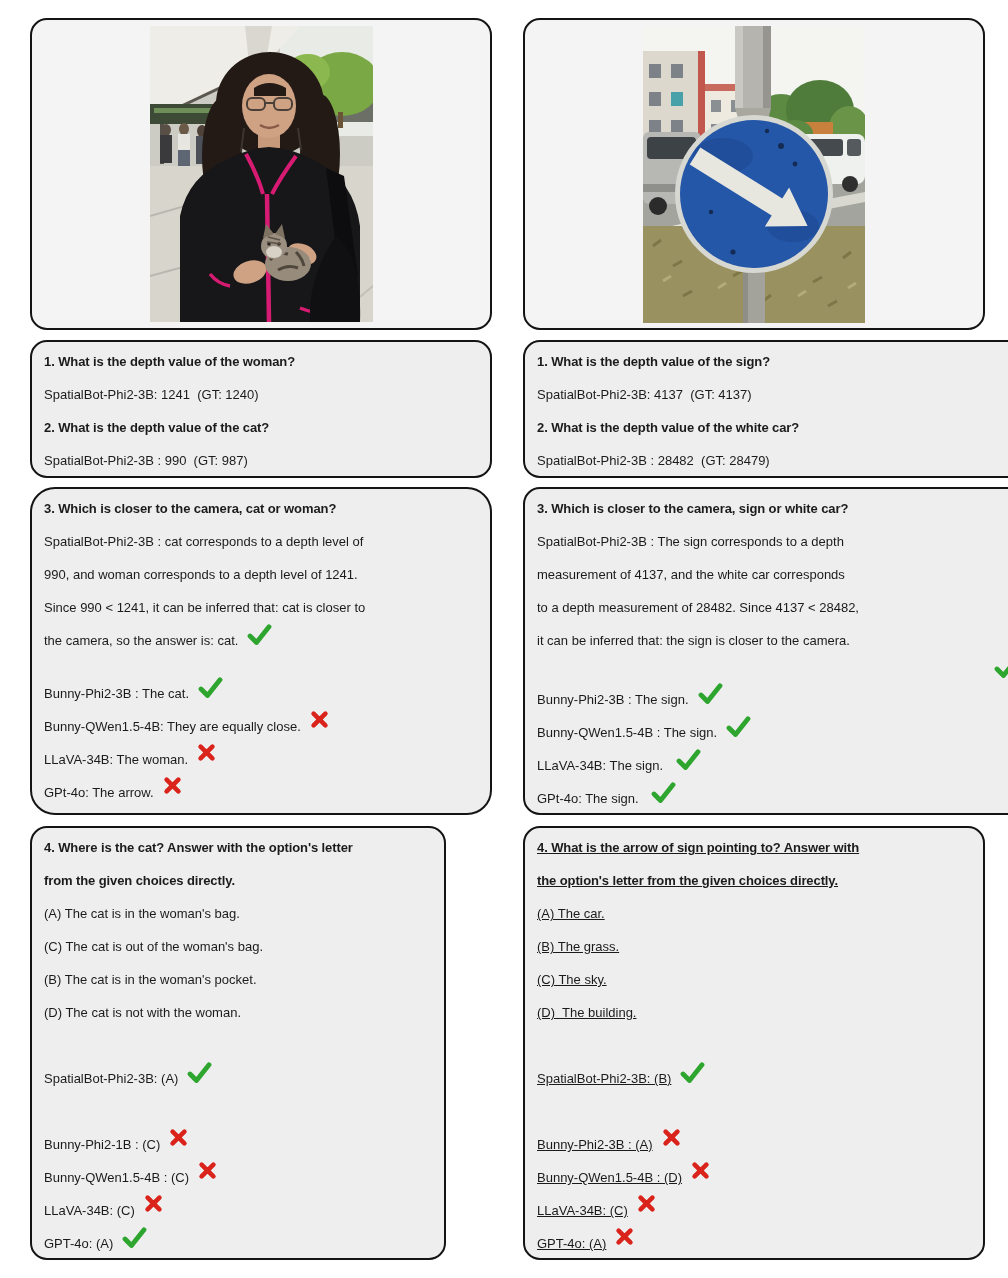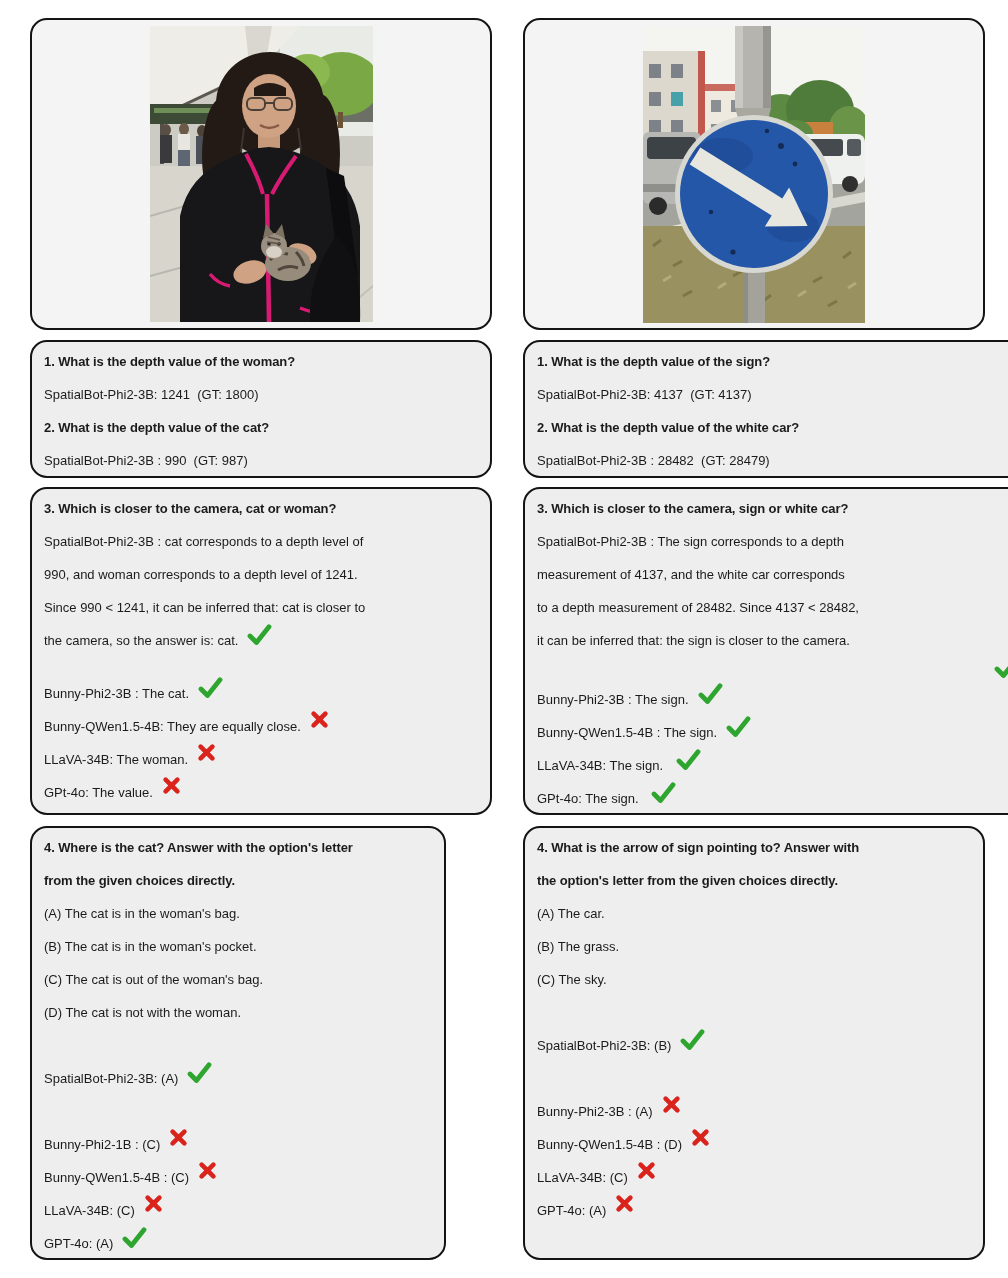--- a/index.html
+++ b/index.html
@@ -108,54 +108,54 @@
       <ellipse cx="124" cy="226" rx="8" ry="6" fill="#d8d2c6"></ellipse>
       <circle cx="119" cy="218" r="1.8" fill="#2b2620"></circle>
       <circle cx="129" cy="218" r="1.8" fill="#2b2620"></circle>
       <path d="M118,211 L130,214 M117,216 L131,218" stroke="#5d5346" stroke-width="1.6"></path>
     </g>
   </svg>
 </div>
 
 <div class="panel" style="left:30px;top:340px;width:462px;height:138px;">
     <div class="line bold"><span class="txt">1. What is the depth value of the woman?</span></div>
-    <div class="line"><span class="txt">SpatialBot-Phi2-3B: 1241  (GT: 1800)</span></div>
+    <div class="line"><span class="txt">SpatialBot-Phi2-3B: 1241  (GT: 1240)</span></div>
     <div class="line bold"><span class="txt">2. What is the depth value of the cat?</span></div>
     <div class="line"><span class="txt">SpatialBot-Phi2-3B : 990  (GT: 987)</span></div>
   </div>
 
-<div class="panel" style="left:30px;top:487px;width:462px;height:328px;">
+<div class="panel" style="left:30px;top:487px;width:462px;height:328px;border-radius:25px;">
     <div class="line bold"><span class="txt">3. Which is closer to the camera, cat or woman?</span></div>
     <div class="line"><span class="txt">SpatialBot-Phi2-3B : cat corresponds to a depth level of</span></div>
     <div class="line"><span class="txt">990, and woman corresponds to a depth level of 1241.</span></div>
     <div class="line"><span class="txt">Since 990 &lt; 1241, it can be inferred that: cat is closer to</span></div>
     <div class="line"><span class="txt">the camera, so the answer is: cat.</span><svg width="25" height="21" viewBox="0 0 25 21" class="mark">
     <path d="M3,12 L9.5,18.5 L22,2.8" fill="none" stroke="var(--check)" stroke-width="4.8" stroke-linecap="round" stroke-linejoin="round"></path>
   </svg></div>
     <div class="line" style="height: 20px;"><span class="txt"></span></div>
     <div class="line"><span class="txt">Bunny-Phi2-3B : The cat.</span><svg width="25" height="21" viewBox="0 0 25 21" class="mark">
     <path d="M3,12 L9.5,18.5 L22,2.8" fill="none" stroke="var(--check)" stroke-width="4.8" stroke-linecap="round" stroke-linejoin="round"></path>
   </svg></div>
     <div class="line"><span class="txt">Bunny-QWen1.5-4B: They are equally close.</span><svg width="19" height="19" viewBox="0 0 19 19" class="mark">
     <path d="M3.6,3.6 L15.4,15.4 M15.4,3.6 L3.6,15.4" fill="none" stroke="var(--cross)" stroke-width="4.6" stroke-linecap="round"></path>
   </svg></div>
     <div class="line"><span class="txt">LLaVA-34B: The woman.</span><svg width="19" height="19" viewBox="0 0 19 19" class="mark">
     <path d="M3.6,3.6 L15.4,15.4 M15.4,3.6 L3.6,15.4" fill="none" stroke="var(--cross)" stroke-width="4.6" stroke-linecap="round"></path>
   </svg></div>
-    <div class="line"><span class="txt">GPt-4o: The value.</span><svg width="19" height="19" viewBox="0 0 19 19" class="mark">
+    <div class="line"><span class="txt">GPt-4o: The arrow.</span><svg width="19" height="19" viewBox="0 0 19 19" class="mark">
     <path d="M3.6,3.6 L15.4,15.4 M15.4,3.6 L3.6,15.4" fill="none" stroke="var(--cross)" stroke-width="4.6" stroke-linecap="round"></path>
   </svg></div>
   </div>
 
 <div class="panel" style="left:30px;top:826px;width:416px;height:434px;">
     <div class="line bold"><span class="txt">4. Where is the cat? Answer with the option's letter</span></div>
     <div class="line bold"><span class="txt">from the given choices directly.</span></div>
     <div class="line"><span class="txt">(A) The cat is in the woman's bag.</span></div>
+    <div class="line"><span class="txt">(C) The cat is out of the woman's bag.</span></div>
     <div class="line"><span class="txt">(B) The cat is in the woman's pocket.</span></div>
-    <div class="line"><span class="txt">(C) The cat is out of the woman's bag.</span></div>
     <div class="line"><span class="txt">(D) The cat is not with the woman.</span></div>
     <div class="line" style="height: 33px;"><span class="txt"></span></div>
     <div class="line"><span class="txt">SpatialBot-Phi2-3B: (A)</span><svg width="25" height="21" viewBox="0 0 25 21" class="mark">
     <path d="M3,12 L9.5,18.5 L22,2.8" fill="none" stroke="var(--check)" stroke-width="4.8" stroke-linecap="round" stroke-linejoin="round"></path>
   </svg></div>
     <div class="line" style="height: 33px;"><span class="txt"></span></div>
     <div class="line"><span class="txt">Bunny-Phi2-1B : (C)</span><svg width="19" height="19" viewBox="0 0 19 19" class="mark">
     <path d="M3.6,3.6 L15.4,15.4 M15.4,3.6 L3.6,15.4" fill="none" stroke="var(--cross)" stroke-width="4.6" stroke-linecap="round"></path>
   </svg></div>
     <div class="line"><span class="txt">Bunny-QWen1.5-4B : (C)</span><svg width="19" height="19" viewBox="0 0 19 19" class="mark">
@@ -273,26 +273,27 @@
     <path d="M3,12 L9.5,18.5 L22,2.8" fill="none" stroke="var(--check)" stroke-width="4.8" stroke-linecap="round" stroke-linejoin="round"></path>
   </svg></div>
     <div class="line"><span class="txt">LLaVA-34B: The sign. </span><svg width="25" height="21" viewBox="0 0 25 21" class="mark">
     <path d="M3,12 L9.5,18.5 L22,2.8" fill="none" stroke="var(--check)" stroke-width="4.8" stroke-linecap="round" stroke-linejoin="round"></path>
   </svg></div>
     <div class="line"><span class="txt">GPt-4o: The sign. </span><svg width="25" height="21" viewBox="0 0 25 21" class="mark">
     <path d="M3,12 L9.5,18.5 L22,2.8" fill="none" stroke="var(--check)" stroke-width="4.8" stroke-linecap="round" stroke-linejoin="round"></path>
   </svg></div>
   </div>
 
-<div class="panel" style="left:523px;top:826px;width:462px;height:434px;">
+<div class="panel" style="left:523px;top:826px;width:462px;height:434px;text-decoration:underline;">
     <div class="line bold"><span class="txt">4. What is the arrow of sign pointing to? Answer with</span></div>
     <div class="line bold"><span class="txt">the option's letter from the given choices directly.</span></div>
     <div class="line"><span class="txt">(A) The car.</span></div>
     <div class="line"><span class="txt">(B) The grass.</span></div>
     <div class="line"><span class="txt">(C) The sky.</span></div>
+    <div class="line"><span class="txt">(D)  The building.</span></div>
     <div class="line" style="height: 33px;"><span class="txt"></span></div>
     <div class="line"><span class="txt">SpatialBot-Phi2-3B: (B)</span><svg width="25" height="21" viewBox="0 0 25 21" class="mark">
     <path d="M3,12 L9.5,18.5 L22,2.8" fill="none" stroke="var(--check)" stroke-width="4.8" stroke-linecap="round" stroke-linejoin="round"></path>
   </svg></div>
     <div class="line" style="height: 33px;"><span class="txt"></span></div>
     <div class="line"><span class="txt">Bunny-Phi2-3B : (A)</span><svg width="19" height="19" viewBox="0 0 19 19" class="mark">
     <path d="M3.6,3.6 L15.4,15.4 M15.4,3.6 L3.6,15.4" fill="none" stroke="var(--cross)" stroke-width="4.6" stroke-linecap="round"></path>
   </svg></div>
     <div class="line"><span class="txt">Bunny-QWen1.5-4B : (D)</span><svg width="19" height="19" viewBox="0 0 19 19" class="mark">
     <path d="M3.6,3.6 L15.4,15.4 M15.4,3.6 L3.6,15.4" fill="none" stroke="var(--cross)" stroke-width="4.6" stroke-linecap="round"></path>

